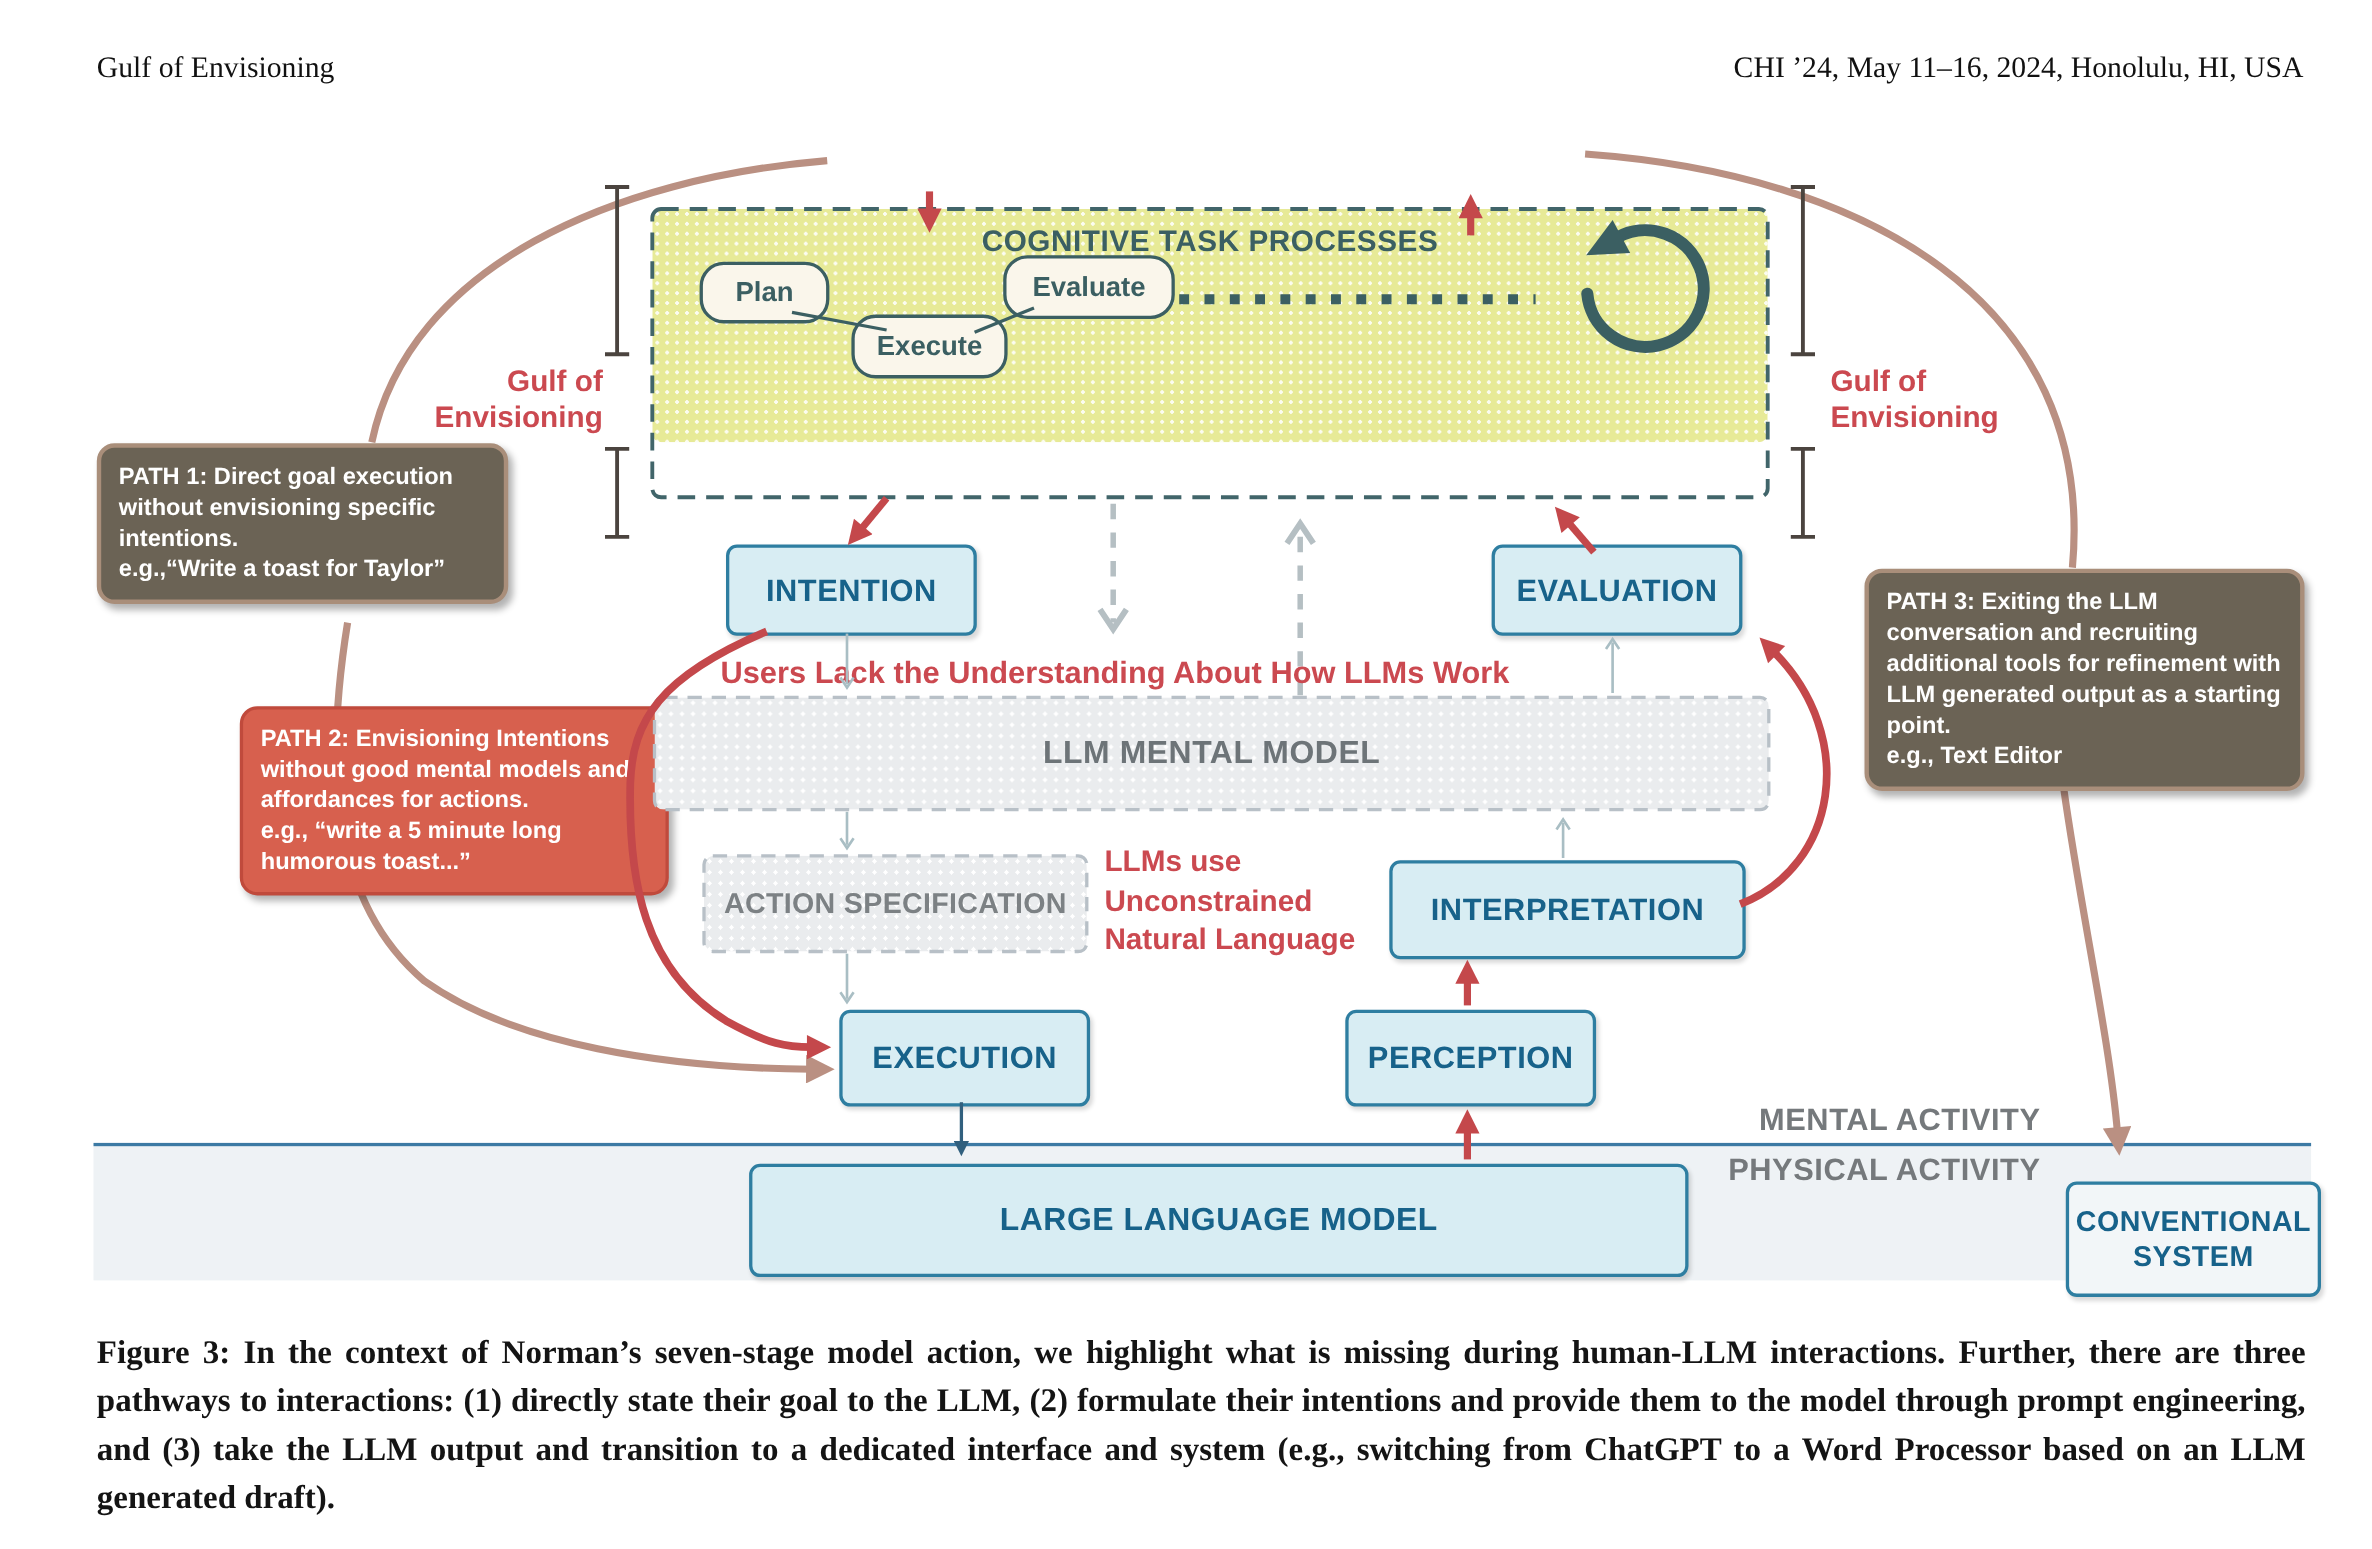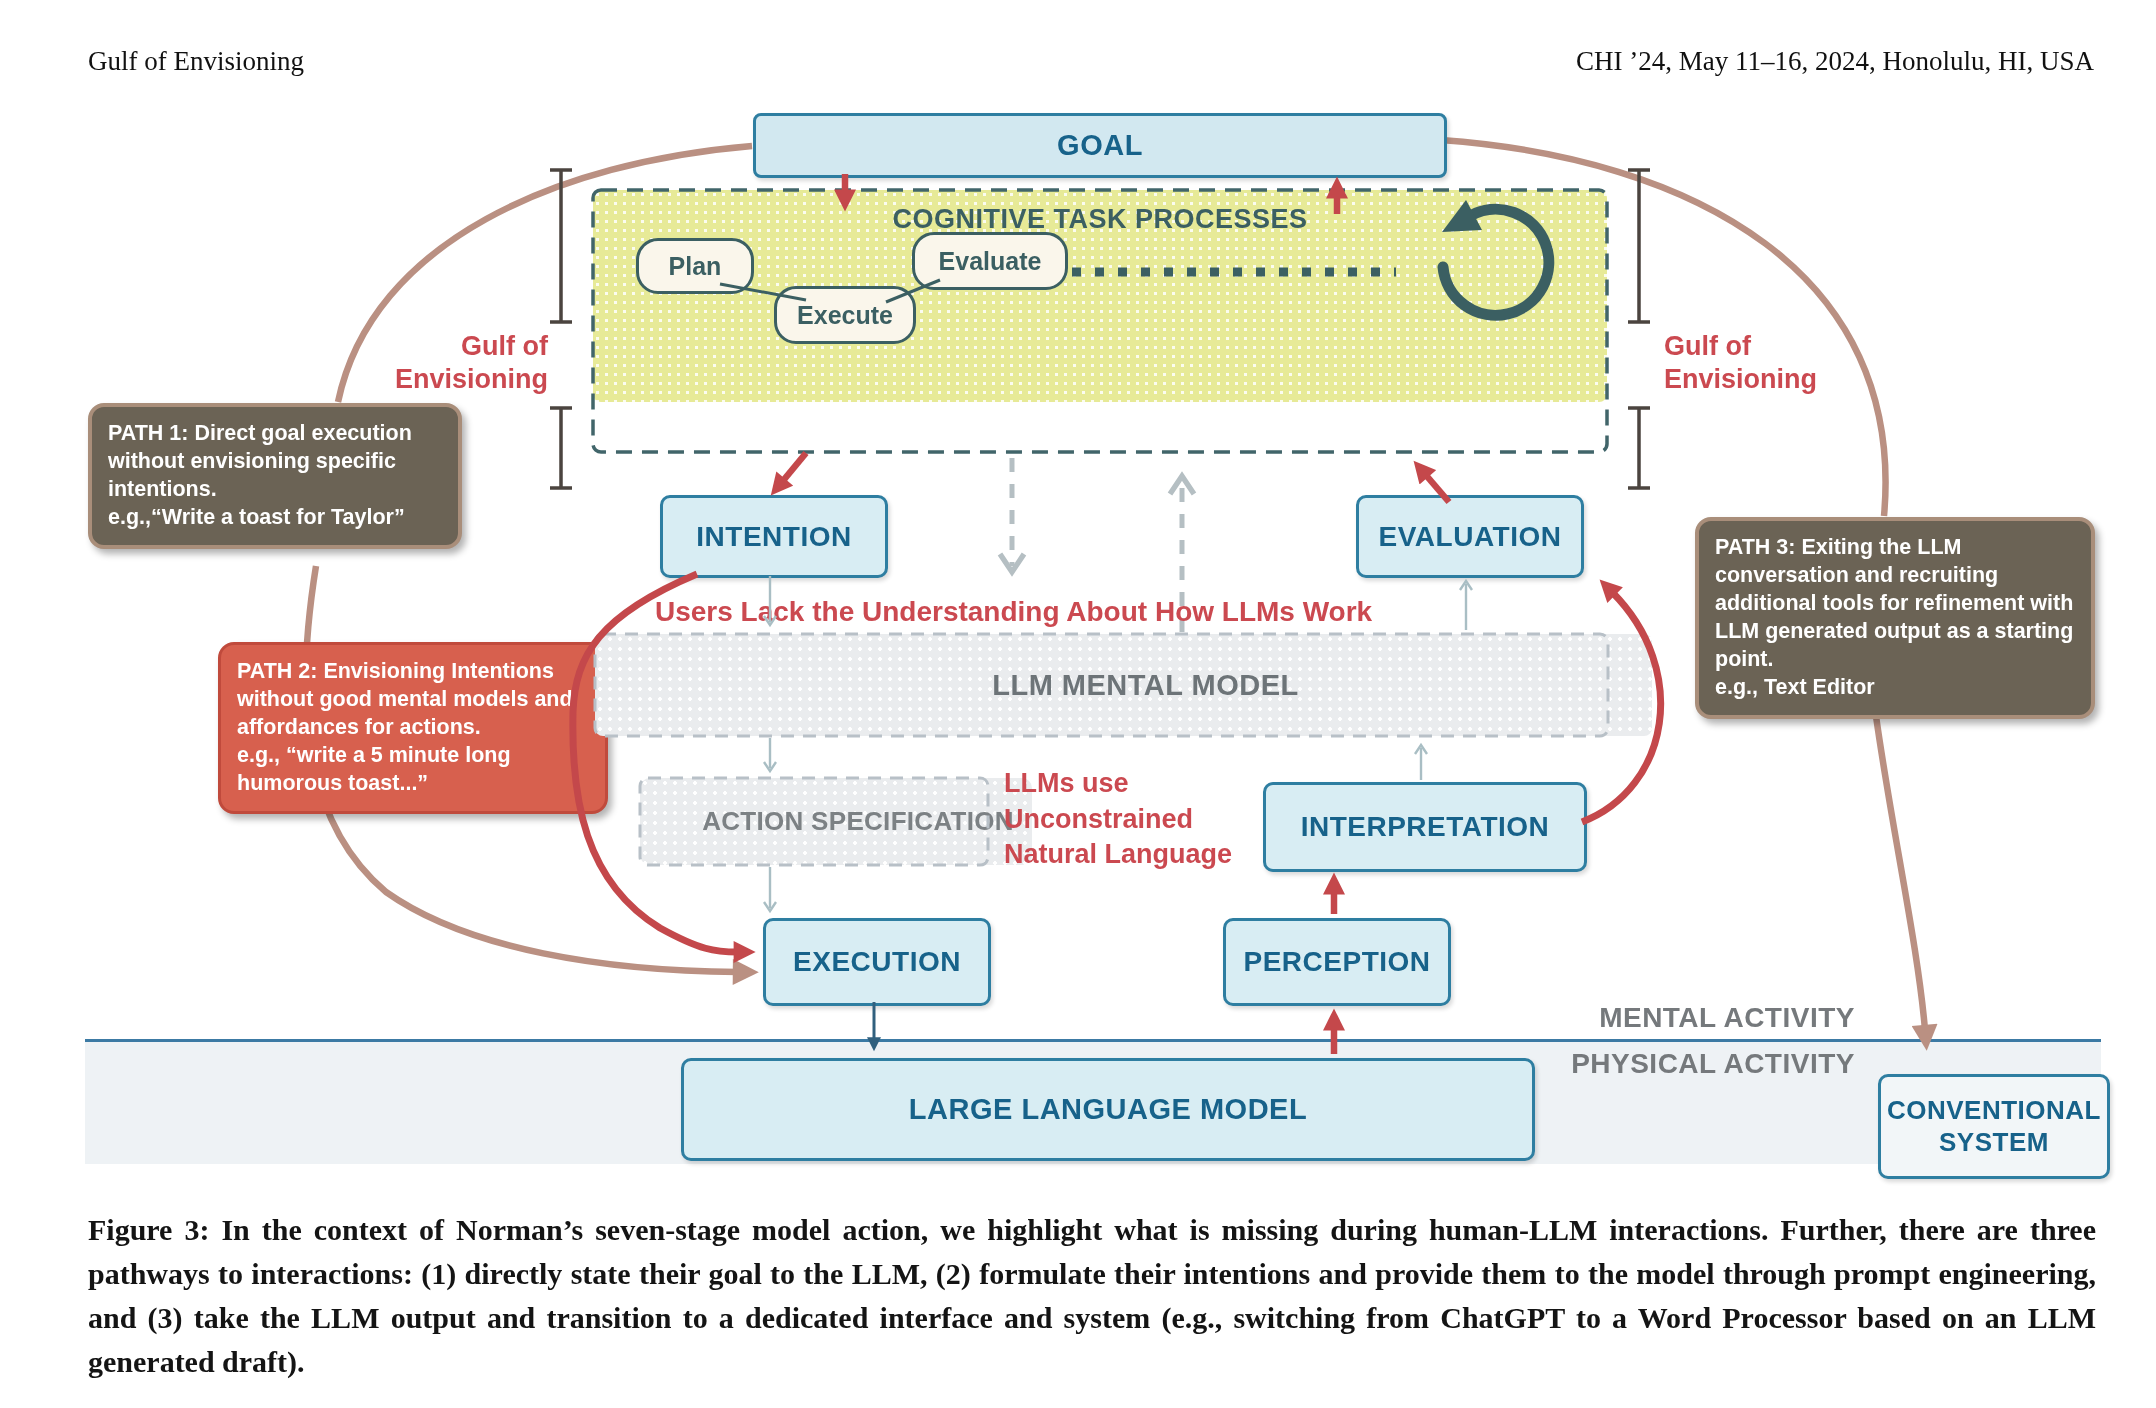--- a/index.html
+++ b/index.html
@@ -16,21 +16,21 @@
         color:var(--box-text);font-weight:bold;letter-spacing:.5px;z-index:2;
         box-shadow:2px 3px 4px rgba(0,0,0,.15);}
   .goal{background:var(--goal-blue);border-radius:8px;}
   .convsys{background:#f2f6f8;line-height:1.22;}
   .dotted-yellow{background-color:var(--yellow);
      background-image:radial-gradient(rgba(255,255,255,.85) 1.5px,transparent 1.7px);
      background-size:9px 9px;border-radius:8px;z-index:2;}
   .dotted-gray{background-color:#eaecee;
      background-image:radial-gradient(#ffffff 1.9px,transparent 2.0px);
      background-size:10px 10px;border-radius:8px;z-index:2;
-     display:flex;align-items:center;justify-content:center;padding-left:44px;}
+     display:flex;align-items:center;justify-content:center;}
   .cogtitle{width:100%;text-align:center;padding-top:14px;font-weight:bold;font-size:27px;
      color:var(--teal);letter-spacing:.5px;}
   .oval{display:flex;align-items:center;justify-content:center;background:var(--cream);
      border:3.5px solid var(--teal);border-radius:22px;color:var(--teal);
      font-weight:bold;font-size:25px;z-index:2;}
   .redlbl{color:var(--red-text);font-weight:bold;z-index:2;}
   .graylbl{color:var(--muted);font-weight:bold;font-size:28px;letter-spacing:.5px;z-index:2;}
   .pathbox{color:#fff;font-weight:bold;font-size:21.5px;line-height:1.3;border-radius:16px;
      padding:13px 16px;white-space:pre-line;z-index:2;box-shadow:4px 5px 7px rgba(0,0,0,.3);}
   .p13{background:var(--taupe);border:4px solid var(--taupe-border);}
@@ -66,23 +66,20 @@
       </marker>
     </defs>
     <path class="s-brown" d="M 752 146 C 560 162, 372 240, 338 402" fill="none" stroke-width="6.5"></path>
     <path class="s-brown" d="M 316 566 C 296 690, 298 818, 386 892 C 468 950, 606 971, 738 972" fill="none" stroke-width="6.5" marker-end="url(#mk-brown)"></path>
     <path class="s-brown" d="M 1441 140 C 1692 158, 1906 272, 1884 516" fill="none" stroke-width="6.5"></path>
     <path class="s-brown" d="M 1876 716 C 1892 830, 1918 946, 1925 1030" fill="none" stroke-width="6.5" marker-end="url(#mk-brown)"></path>
     <path class="s-dash" d="M 1012 458 L 1012 566" fill="none" stroke-width="5" stroke-dasharray="14 12" marker-end="url(#mk-dash)"></path>
     <path class="s-dash" d="M 1182 632 L 1182 482" fill="none" stroke-width="5" stroke-dasharray="14 12" marker-end="url(#mk-dash)"></path>
   </svg>
 
-  <div class="abs bbox goal" style="left:753px;top:113px;width:688px;height:59px;font-size:29px;">
-    <span>GOAL</span>
-  </div>
 
   <div class="abs dotted-yellow" style="left:593px;top:190px;width:1014px;height:212px;">
     <div class="cogtitle">COGNITIVE TASK PROCESSES</div>
   </div>
   <div class="abs oval" style="left:636px;top:238px;width:112px;height:50px;text-align:right;">
     <span>Plan</span>
   </div>
   <div class="abs oval" style="left:912px;top:232px;width:150px;height:52px;">
     <span>Evaluate</span>
   </div>

